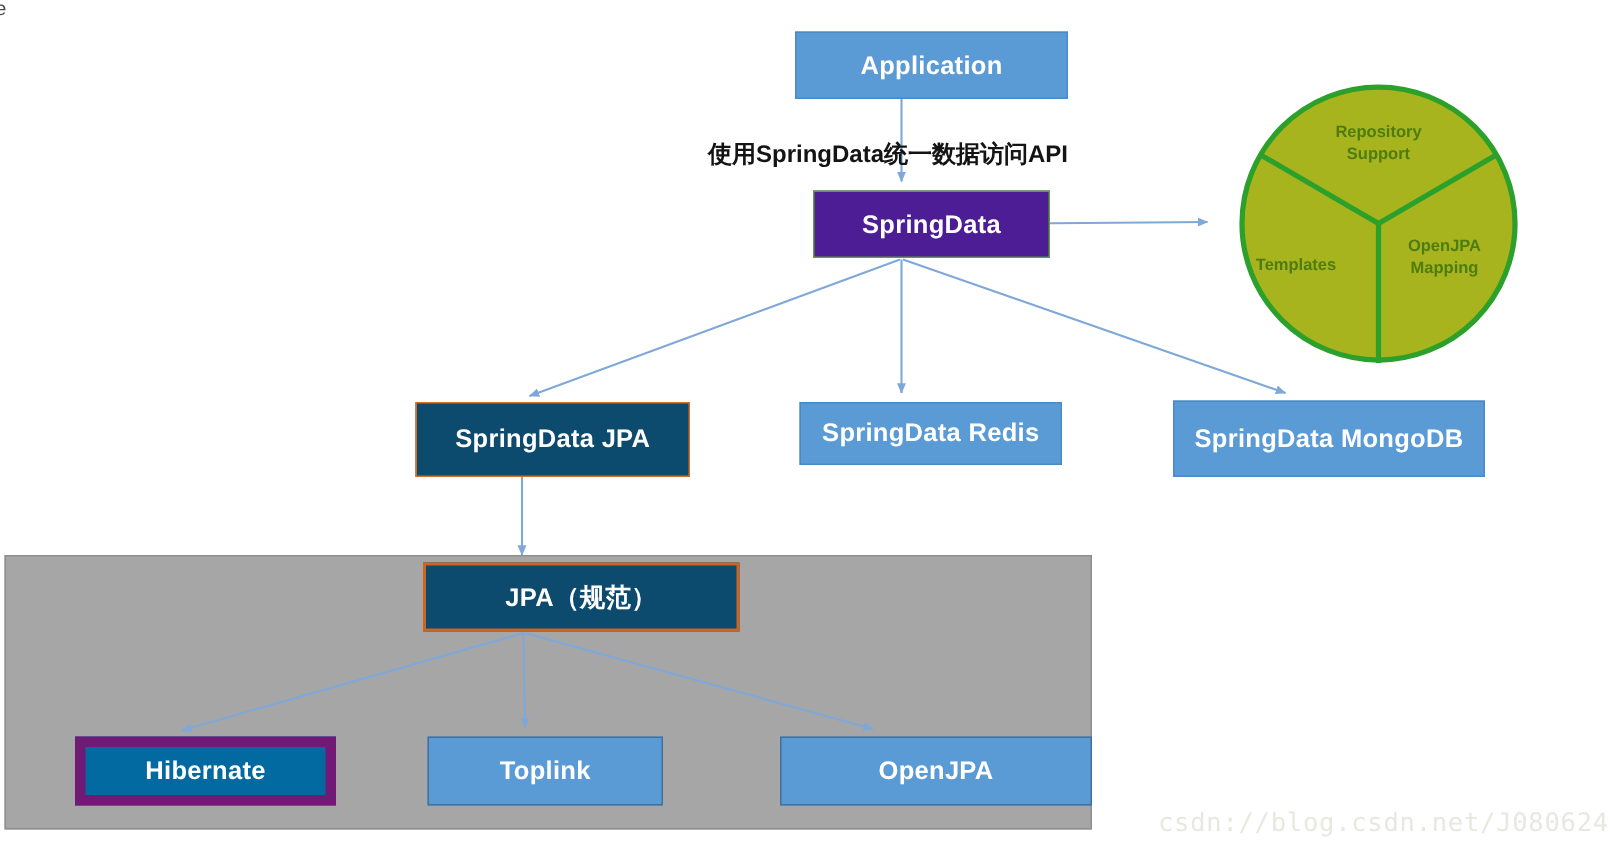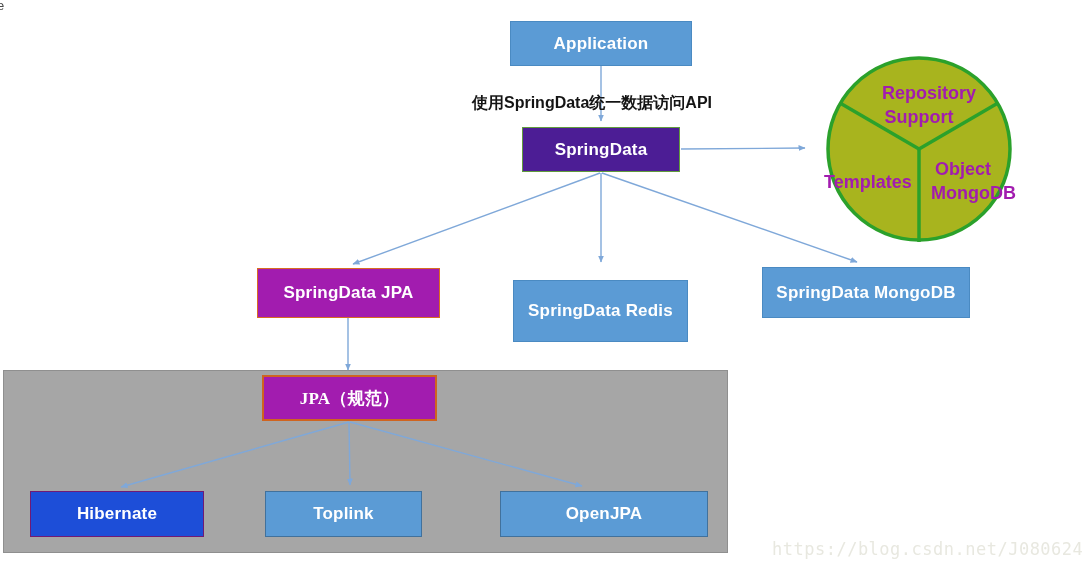--- a/index.html
+++ b/index.html
@@ -36,32 +36,33 @@
     position: absolute;
     display: flex;
     align-items: center;
     justify-content: center;
     color: #ffffff;
     font-weight: 600;
     font-size: 17px;
     z-index: 3;
     text-align: center;
     letter-spacing: 0.2px;
+    margin-left: 20px;
   }
   .blue   { background: #5b9bd5; border: 1px solid #4a8ac2; }
-  .orange { background: #a21caf; border: 1px solid #d96c22; }
+  .orange { background: #0c4a6e; border: 1px solid #d96c22; }
   .green  { background: #4c1d95; border: 1px solid #619b3d; }
-  .black  { background: #1d4ed8; border: 1px solid #701a75; }
+  .black  { background: #0369a1; border: 7px solid #701a75; }
 
   #node-application        { left: 510px; top: 21px;  width: 182px; height: 45px; }
   #node-springdata         { left: 522px; top: 127px; width: 158px; height: 45px; }
   #node-springdata-jpa     { left: 257px; top: 268px; width: 183px; height: 50px; }
-  #node-springdata-redis   { left: 513px; top: 280px; width: 175px; height: 62px; }
+  #node-springdata-redis   { left: 513px; top: 268px; width: 175px; height: 42px; }
   #node-springdata-mongodb { left: 762px; top: 267px; width: 208px; height: 51px; }
-  #node-jpa-spec           { left: 262px; top: 375px; width: 175px; height: 46px; border: 2px solid #cf6420; font-family: Liberation Serif, serif; }
+  #node-jpa-spec           { left: 262px; top: 375px; width: 211px; height: 46px; border: 2px solid #cf6420; }
   #node-hibernate          { left: 30px;  top: 491px; width: 174px; height: 46px; }
   #node-toplink            { left: 265px; top: 491px; width: 157px; height: 46px; border: 1px solid #41719c; }
   #node-openjpa            { left: 500px; top: 491px; width: 208px; height: 46px; border: 1px solid #41719c; }
 
   
   #flow-label {
     position: absolute;
     left: 440px; top: 93px;
     width: 304px;
     text-align: center;
@@ -69,22 +70,22 @@
     font-weight: 600;
     color: #141414;
     z-index: 3;
     white-space: nowrap;
   }
 
   
   .pie-label {
     position: absolute;
     z-index: 3;
-    color: #a21caf;
-    font-size: 18px;
+    color: #4d7c0f;
+    font-size: 11px;
     font-weight: 600;
     text-align: center;
     line-height: 1.35;
   }
   #pie-label-top   { left: 882px; top: 81px;  width: 74px; }
   #pie-label-left  { left: 824px; top: 170px; width: 80px; }
   #pie-label-right { left: 931px; top: 157px; width: 64px; }
 
   
   #watermark {
@@ -158,17 +159,17 @@
   <div class="node orange" id="node-jpa-spec">JPA（规范）</div>
 
   <div class="node black" id="node-hibernate">Hibernate</div>
 
   <div class="node blue" id="node-toplink">Toplink</div>
 
   <div class="node blue" id="node-openjpa">OpenJPA</div>
 
   <div class="pie-label" id="pie-label-top">Repository Support</div>
   <div class="pie-label" id="pie-label-left">Templates</div>
-  <div class="pie-label" id="pie-label-right">Object MongoDB</div>
+  <div class="pie-label" id="pie-label-right">OpenJPA Mapping</div>
 
-  <div id="watermark">https://blog.csdn.net/J080624</div>
+  <div id="watermark">csdn://blog.csdn.net/J080624</div>
 
 </div>
 
 </body></html>

